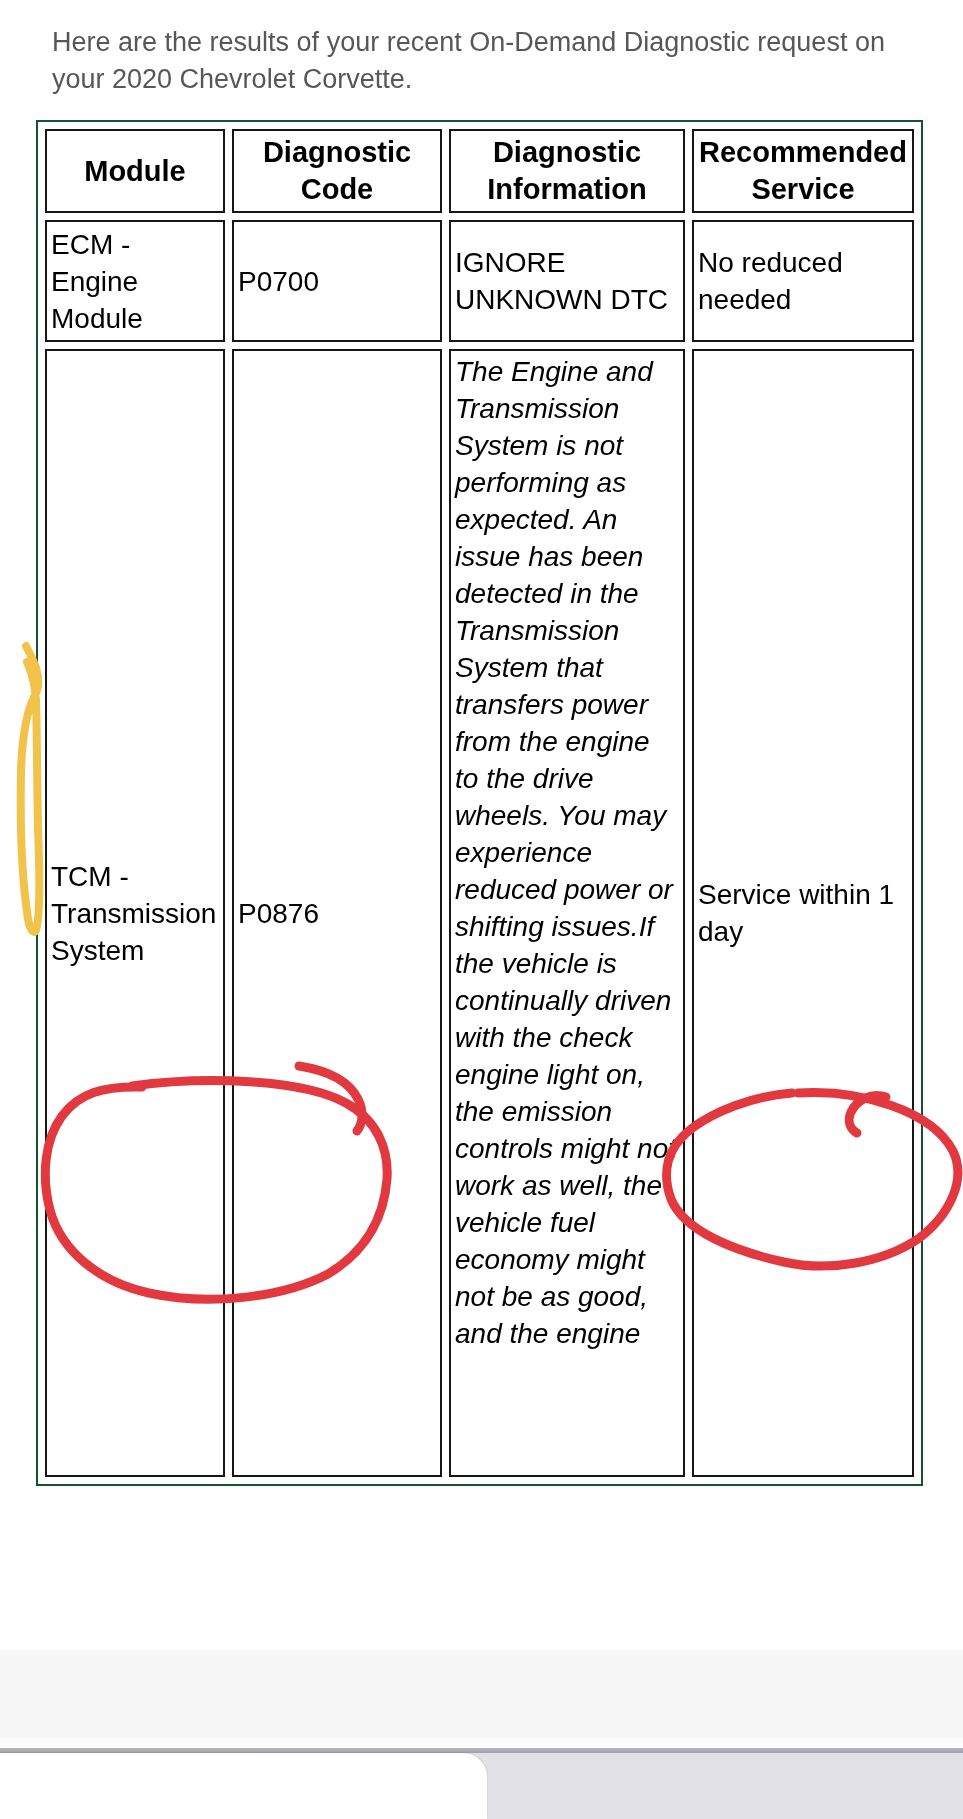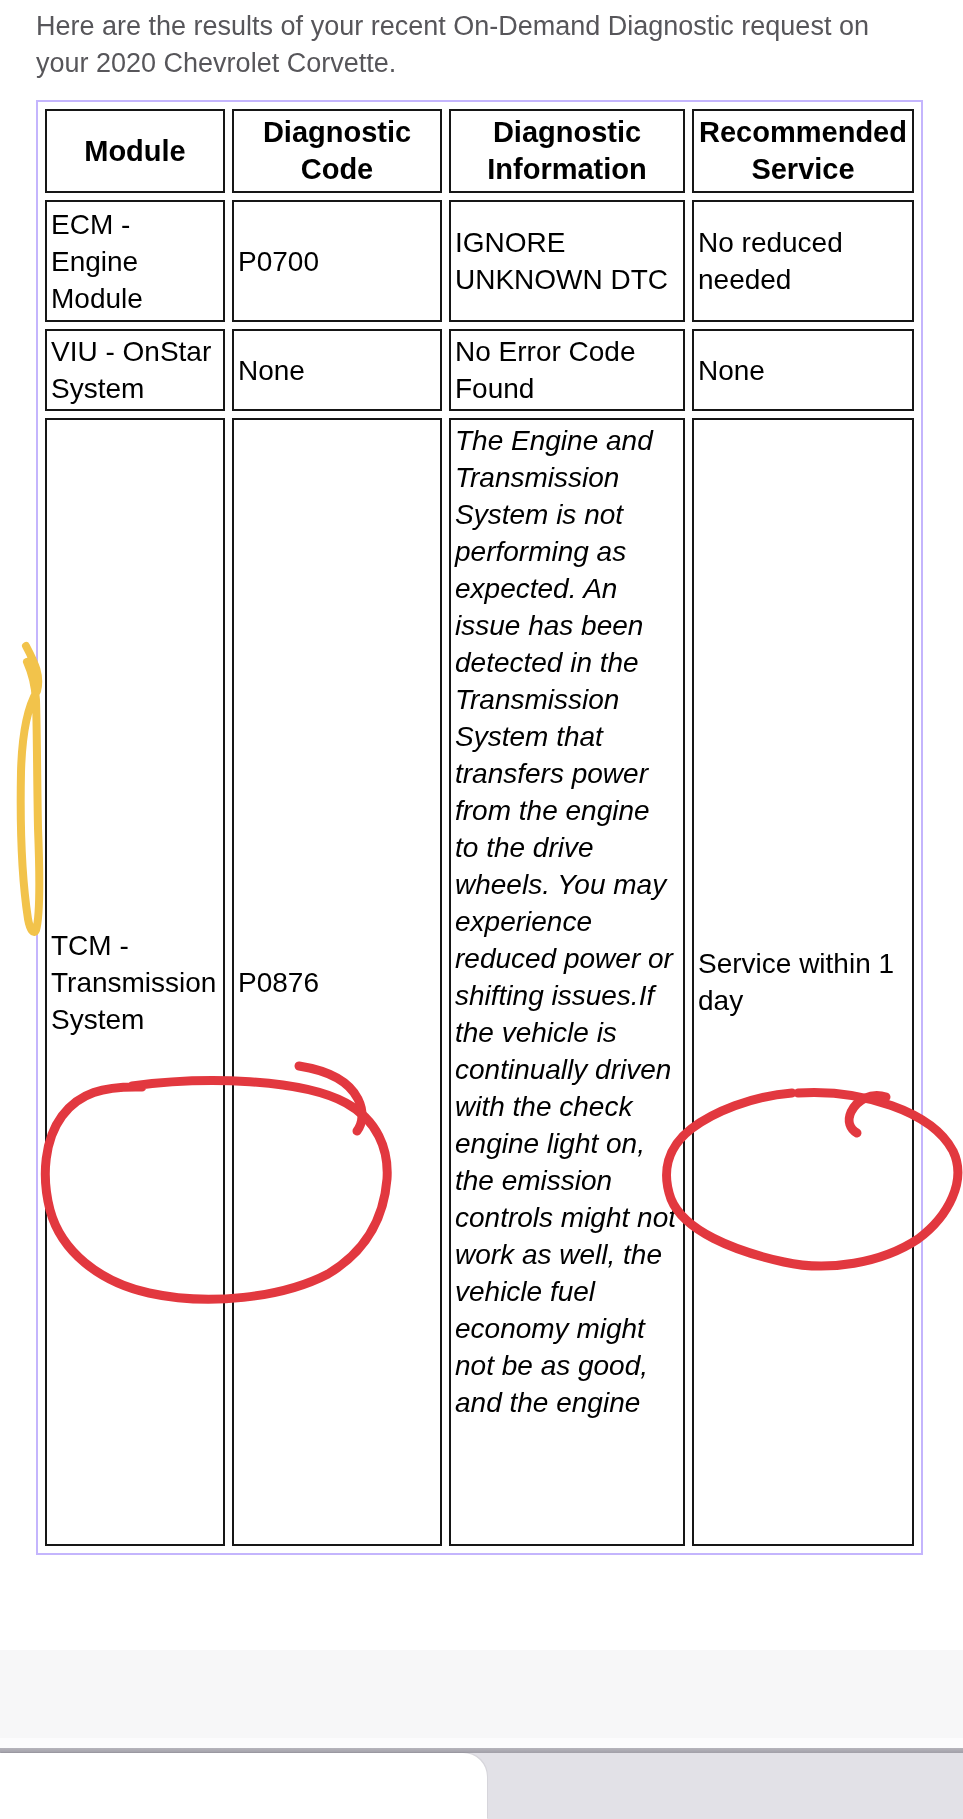--- a/index.html
+++ b/index.html
@@ -1,25 +1,25 @@
 <!DOCTYPE html>
 <html><head>
 <meta charset="utf-8">
 <style>
   html,body{margin:0;padding:0;}
   body{font-family:"Liberation Sans", sans-serif; background:#ffffff;}
   .page{position:relative; width:963px; height:1819px; background:#ffffff; overflow:hidden;}
 
   .intro{position:absolute; left:36px; top:8px; width:872px;
-         font-size:27px; line-height:37px; color:#57565a; margin:0;}
+         font-size:27px; line-height:37px; color:#57565a; margin:16px;}
 
   .table-clip{position:absolute; left:36px; top:96px; width:910px; height:1554px; overflow:hidden;}
 
-  table.diag{border-collapse:separate; border-spacing:7px; border:2px solid #c4b5fd;
-             background:#ffffff; table-layout:fixed; width:887px; margin-top:4px;}
+  table.diag{border-collapse:separate; border-spacing:7px; border:2px solid #14532d;
+             background:#ffffff; table-layout:fixed; width:887px; margin-top:24px;}
   table.diag th, table.diag td{border:2px solid #161616; box-sizing:border-box;
              padding:2px 4px; font-size:28px; line-height:37px; color:#000; background:#fff;
              overflow:hidden; vertical-align:middle; text-align:left; font-weight:normal;}
   table.diag th{font-weight:bold; text-align:center; font-size:29px; height:84px;}
   tr.r1 td, tr.r2 td{height:122px;}
   tr.r3 td{height:76px;}
   td.vtop{vertical-align:top;font-style:italic;}
   .tallcell{height:1120px;}
 
   .band{position:absolute; left:0; top:1650px; width:963px; height:98px; background:#f7f7f8;}
@@ -56,26 +56,20 @@
           <th>Recommended Service</th>
         </tr>
       </thead>
       <tbody>
         <tr class="r1">
           <td>ECM - Engine Module</td>
           <td>P0700</td>
           <td>IGNORE UNKNOWN DTC</td>
           <td>No reduced needed</td>
         </tr>
-        <tr class="r3">
-          <td>VIU - OnStar System</td>
-          <td>None</td>
-          <td>No Error Code Found</td>
-          <td>None</td>
-        </tr>
         <tr class="r4">
           <td>TCM - Transmission System</td>
           <td>P0876</td>
           <td class="vtop">
             <div class="tallcell">The Engine and Transmission System is not performing as expected. An issue has been detected in the Transmission System that transfers power from the engine to the drive wheels. You may experience reduced power or shifting issues.If the vehicle is continually driven with the check engine light on, the emission controls might not work as well, the vehicle fuel economy might not be as good, and the engine</div>
           </td>
           <td>Service within 1 day</td>
         </tr>
       </tbody>
     </table>

